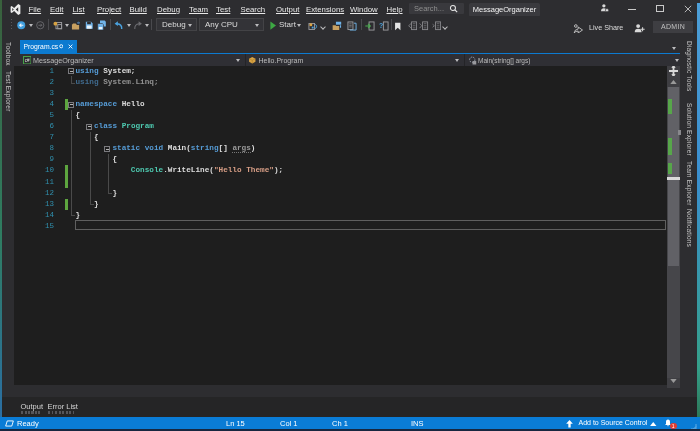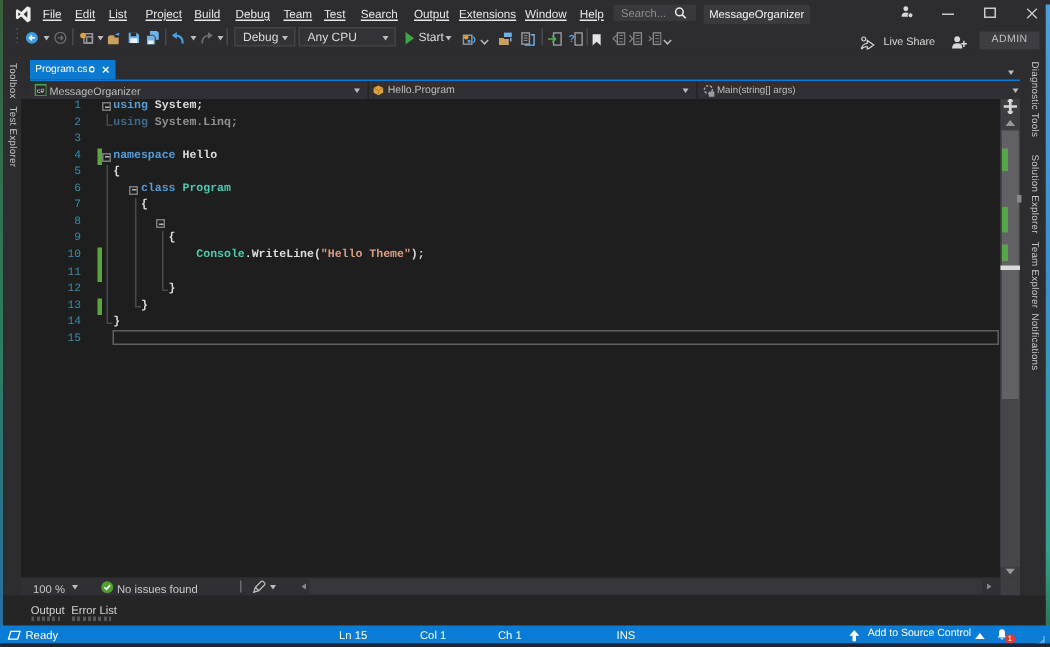--- a/index.html
+++ b/index.html
@@ -277,20 +277,21 @@
       <div class="oline" style="left:75.6px;top:65.7px;height:72px"></div>
       <div class="ohook" style="left:75.6px;top:137.5px;width:4px"></div>
       <div class="oline" style="left:93.6px;top:87.8px;height:39px"></div>
       <div class="ohook" style="left:93.6px;top:126.5px;width:4px"></div>
       <span class="cl" style="top:0.0px"><span class="kw">using</span> System;</span>
       <span class="cl dim" style="top:11.05px"><span class="kw">using</span> System.Linq;</span>
       <span class="cl" style="top:33.15px"><span class="kw">namespace</span> Hello</span>
       <span class="cl" style="top:44.2px">{</span>
       <span class="cl" style="top:55.25px">    <span class="kw">class</span> <span class="ty">Program</span></span>
       <span class="cl" style="top:66.3px">    {</span>
+      <span class="cl" style="top:77.35px">        <span class="kw">static</span> <span class="kw">void</span> Main(<span class="kw">string</span>[] <span style="color:#9a9a9a;border-bottom:1px dotted #777">args</span>)</span>
       <span class="cl" style="top:88.4px">        {</span>
       <span class="cl" style="top:99.45px">            <span class="ty">Console</span>.WriteLine(<span class="st">"Hello Theme"</span>);</span>
       <span class="cl" style="top:121.55px">        }</span>
       <span class="cl" style="top:132.6px">    }</span>
       <span class="cl" style="top:143.65px">}</span>
       <div class="abs" style="left:60.5px;top:153.6px;width:591px;height:10.3px;border:1px solid #5f5f5f"></div>
     </div>
     <div class="abs" id="codescroll">
       <svg class="abs" style="left:2px;top:0px" width="9" height="10" viewBox="0 0 10 11">
         <path d="M5 0 L5 11 M0 5.5 L10 5.5" stroke="#d8d8d8" stroke-width="2"></path>
@@ -303,38 +304,20 @@
       <div class="abs" style="left:1px;top:21px;width:11px;height:179px;background:#616166"></div>
       <div class="abs" style="left:0.5px;top:33px;width:4px;height:15px;background:#57a64a"></div>
       <div class="abs" style="left:0.5px;top:72px;width:4px;height:17px;background:#57a64a"></div>
       <div class="abs" style="left:0.5px;top:97px;width:4px;height:11px;background:#57a64a"></div>
       <div class="abs" style="left:0;top:111px;width:13px;height:2.5px;background:#dadada"></div>
       <div class="abs" style="left:11px;top:64px;width:3px;height:5px;background:#88888c"></div>
       <svg class="abs" style="left:3px;top:313px" width="7" height="4" viewBox="0 0 8 5">
         <path d="M0 0 L4 5 L8 0 Z" fill="#999"></path>
       </svg>
     </div>
-    <div class="abs" id="hbar">
-      <span class="abs" style="left:8px;top:2.5px;color:#c8c8c8;font-size:7.5px">100 %</span>
-      <div class="tdown" style="left:34px;top:5px"></div>
-      <svg class="abs" style="left:53px;top:2px" width="9" height="9" viewBox="0 0 16 16">
-        <circle cx="8" cy="8" r="7" fill="#4ba32d"></circle>
-        <path d="M4.5 8 L7 10.5 L11.5 5.5" stroke="#fff" stroke-width="2" fill="none"></path>
-      </svg>
-      <span class="abs" style="left:64px;top:2.5px;color:#c8c8c8;font-size:7.5px">No issues found</span>
-      <div class="abs" style="left:146px;top:2px;width:1px;height:8px;background:#6a6a6e"></div>
-      <svg class="abs" style="left:154px;top:2px" width="9" height="9" viewBox="0 0 16 16">
-        <path d="M2 14 L4 8 L12 0 L16 4 L8 12 Z M4 8 L8 12" stroke="#c8c8c8" stroke-width="1.4" fill="none"></path>
-      </svg>
-      <div class="tdown" style="left:166px;top:5px"></div>
-      <div class="tleft" style="left:187px;top:3.5px"></div>
-      <div class="abs" style="left:192px;top:1px;width:449px;height:10px;background:#36363b"></div>
-      <div class="tright" style="left:644px;top:3.5px"></div>
-      <div class="abs" style="left:653px;top:0;width:13px;height:12px;background:#3e3e42"></div>
-    </div>
   </div>
 
   <div class="abs" id="outrow">
     <span class="abs" style="left:18.5px;top:4.5px;color:#d4d4d4;font-size:7.5px">Output</span>
     <span class="abs" style="left:45.5px;top:4.5px;color:#d4d4d4;font-size:7.5px">Error List</span>
     <div class="abs" style="left:19px;top:14px;width:19px;height:2.5px;background:repeating-linear-gradient(90deg,#55555a 0 2px,transparent 2px 3.5px)"></div>
     <div class="abs" style="left:45.5px;top:14px;width:26px;height:2.5px;background:repeating-linear-gradient(90deg,#55555a 0 2px,transparent 2px 3.5px)"></div>
   </div>
 
   <div class="abs" id="status">

